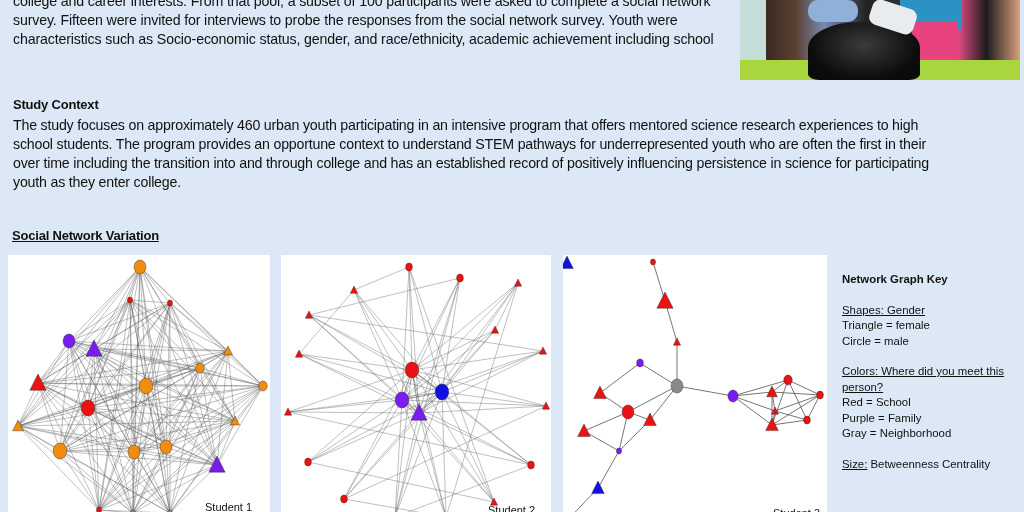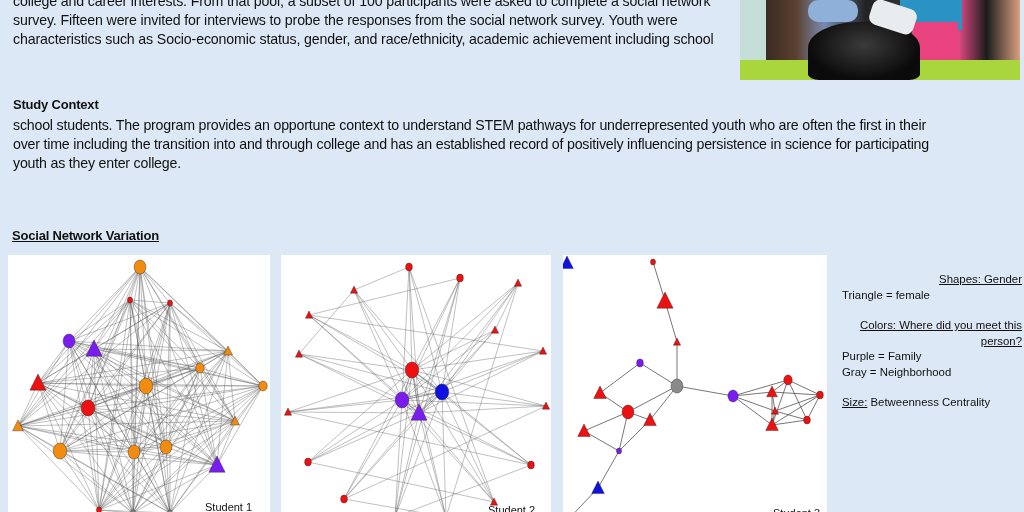--- a/index.html
+++ b/index.html
@@ -45,21 +45,21 @@
   }
   .p1 { left: 8px; width: 262px; }
   .p2 { left: 281px; width: 270px; }
   .p3 { left: 563px; width: 264px; }
 
   .key {
     position: absolute; left: 842px; top: 272px; width: 180px;
     font-size: 11.4px; line-height: 15.5px; color: #111;
   }
   .key .title { font-weight: bold; margin-bottom: 15px; }
-  .key .u { text-decoration: underline; text-align: right; }
+  .key .u { text-decoration: underline; }
   .key .gap { height: 15px; }
 </style>
 </head>
 <body>
 
 <div class="intro">
   <p>college and career interests. From that pool, a subset of 100 participants were asked to complete a social network</p>
   <p>survey. Fifteen were invited for interviews to probe the responses from the social network survey. Youth were</p>
   <p>characteristics such as Socio-economic status, gender, and race/ethnicity, academic achievement including school</p>
 </div>
@@ -69,20 +69,21 @@
   <div class="shirt"></div>
   <div class="pants"></div>
   <div class="glove"></div>
   <div class="table"></div>
   <div class="bag"></div>
   <div class="bottle"></div>
 </div>
 
 <div class="h-section h-context">Study Context</div>
 <div class="context-body">
+  <div>The study focuses on approximately 460 urban youth participating in an intensive program that offers mentored science research experiences to high</div>
   <div>school students. The program provides an opportune context to understand STEM pathways for underrepresented youth who are often the first in their</div>
   <div>over time including the transition into and through college and has an established record of positively influencing persistence in science for participating</div>
   <div>youth as they enter college.</div>
 </div>
 
 <div class="h-section h-network">Social Network Variation</div>
 
 <div class="panel p1">
   <svg width="262" height="270">
       <line x1="132" y1="12" x2="122" y2="45" stroke="#555555" stroke-width="0.5" stroke-opacity="0.75"></line>
@@ -466,21 +467,24 @@
       <polygon points="209,131 203.6,141.8 214.4,141.8" fill="#ee1111" stroke="#222" stroke-width="0.4"></polygon>
       <polygon points="212,152 208.4,159.2 215.6,159.2" fill="#ee1111" stroke="#222" stroke-width="0.4"></polygon>
       <polygon points="209,163 202.7,175.6 215.3,175.6" fill="#ee1111" stroke="#222" stroke-width="0.4"></polygon>
       <ellipse cx="257" cy="140" rx="3.4" ry="4" fill="#ee1111" stroke="#222" stroke-width="0.4"></ellipse>
       <ellipse cx="244" cy="165" rx="3.4" ry="4" fill="#ee1111" stroke="#222" stroke-width="0.4"></ellipse>
     </svg>
   <div class="caption" style="left:210px; top:252px;">Student 3</div>
 </div>
 
 <div class="key">
+  <div class="title">Network Graph Key</div>
   <div class="u">Shapes: Gender</div>
   <div>Triangle = female</div>
+  <div>Circle = male</div>
   <div class="gap"></div>
   <div class="u">Colors: Where did you meet this person?</div>
+  <div>Red = School</div>
   <div>Purple = Family</div>
   <div>Gray = Neighborhood</div>
   <div class="gap"></div>
   <div><span class="u">Size:</span> <span>Betweenness Centrality</span></div>
 </div>
 
 </body></html>

